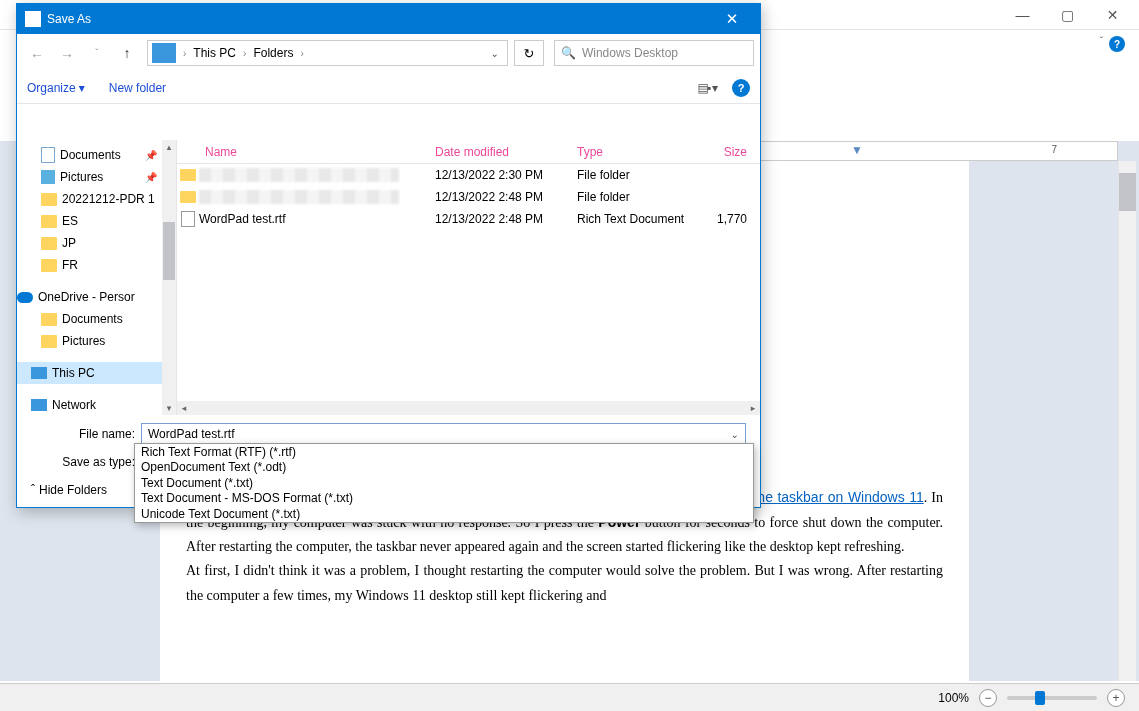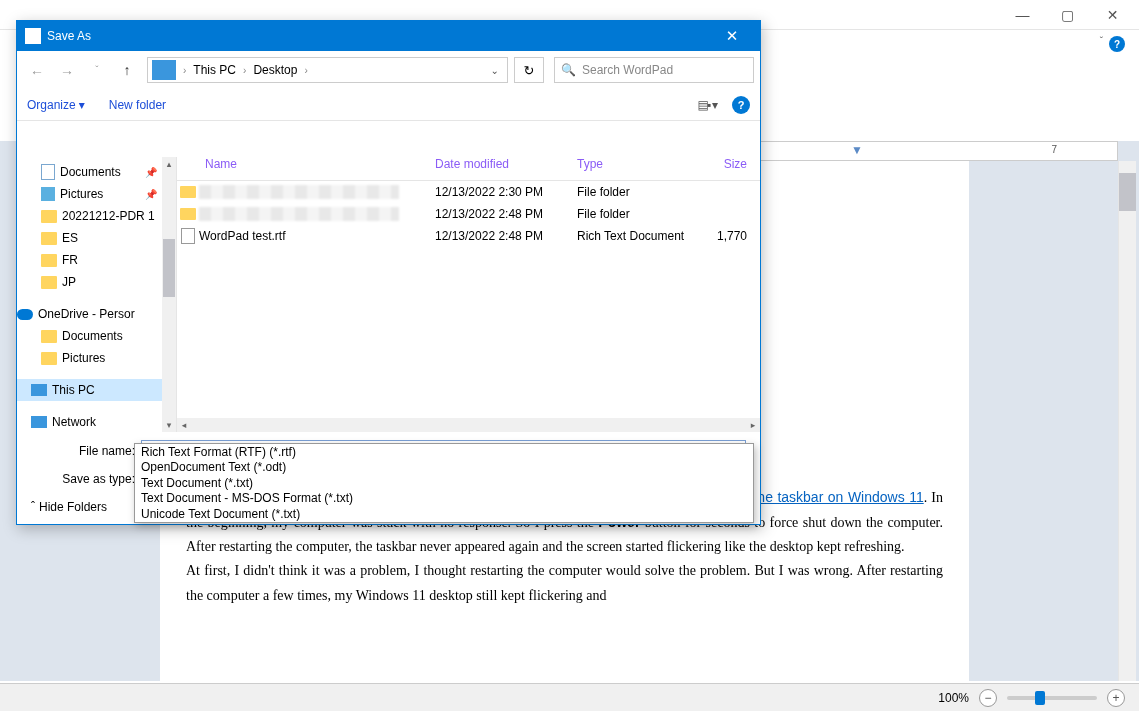--- a/index.html
+++ b/index.html
@@ -16,21 +16,21 @@
 .wp-scroll-v { position:absolute; right:3px; top:20px; bottom:0; width:18px; background:#f0f0f0; border-left:1px solid #e5e5e5;}
 .wp-scroll-thumb-v { position:absolute; top:12px; width:100%; height:38px; background:#c2c3c9;}
 .wp-paper { position:absolute; left:160px; right:170px; top:20px; bottom:0; background:#fff; padding:32px 26px; overflow:hidden; font-family: Georgia, 'Times New Roman', serif; font-size:14px; line-height:1.73; color:#000; text-align:justify;}
 .wp-paper a { color:#0563c1; text-decoration:underline;}
 .wp-statusbar { position:absolute; left:0; right:0; bottom:0; height:28px; background:#f0f0f0; border-top:1px solid #ccc; display:flex; align-items:center; justify-content:flex-end; padding:0 14px; gap:10px; font-size:12px;}
 .wp-slider { width:90px; height:4px; background:#ccc; position:relative; border-radius:2px;}
 .wp-slider-thumb { position:absolute; left:28px; top:-5px; width:10px; height:14px; background:#0078d4; border-radius:2px;}
 .wp-zoombtn { width:18px; height:18px; border:1px solid #999; border-radius:50%; display:flex; align-items:center; justify-content:center; font-size:12px; color:#555; background:#fff;}
 
 
-.dialog { position:absolute; left:16px; top:20px; width:745px; height:505px; background:#fff; border:1px solid #0078d4; box-shadow: 2px 4px 14px rgba(0,0,0,.25); display:flex; flex-direction:column; }
+.dialog { position:absolute; left:16px; top:3px; width:745px; height:505px; background:#fff; border:1px solid #0078d4; box-shadow: 2px 4px 14px rgba(0,0,0,.25); display:flex; flex-direction:column; }
 .dlg-title { height:30px; background:#0078d4; color:#fff; display:flex; align-items:center; padding:0 8px; font-size:12px;}
 .dlg-title .ticon { width:16px; height:16px; background:#fff; margin-right:6px; display:inline-block;}
 .dlg-close { margin-left:auto; width:40px; height:30px; display:flex; align-items:center; justify-content:center; font-size:15px;}
 .dlg-nav { height:38px; display:flex; align-items:center; padding:0 6px; gap:2px;}
 .navbtn { width:28px; height:28px; display:flex; align-items:center; justify-content:center; color:#999; font-size:14px;}
 .navbtn.active { color:#333;}
 .addrbox { flex:1; height:26px; border:1px solid #ccc; display:flex; align-items:center; background:#fff; margin:0 4px;}
 .addr-icon { width:24px; height:20px; margin:0 4px; background:#3a96dd; display:inline-block;}
 .addr-seg { font-size:12px; padding:2px 4px;}
 .addr-chev { color:#888; font-size:10px; padding:0 3px;}
@@ -53,21 +53,21 @@
 .tree-group { margin-top:10px;}
 .ti-folder { width:16px; height:13px; background:#ffd55f; border-radius:1px; display:inline-block;}
 .ti-pin { color:#777; font-size:10px; margin-left:auto; margin-right:18px;}
 .ti-pc { width:16px; height:12px; background:#3a96dd; display:inline-block;}
 .ti-cloud { width:16px; height:11px; background:#0078d4; border-radius:6px; display:inline-block;}
 .ti-net { width:16px; height:12px; background:#3a96dd; display:inline-block;}
 .ti-doc { width:14px; height:16px; background:#fff; border:1px solid #7aa7d0; display:inline-block;}
 .ti-pic { width:14px; height:14px; background:#5ab0e0; display:inline-block;}
 
 .filepane { flex:1; position:relative; font-size:12px;}
-.fp-head { display:flex; height:24px; border-bottom:1px solid #e5e5e5; color:#8b5cf6;}
+.fp-head { display:flex; height:24px; border-bottom:1px solid #e5e5e5; align-items:center; color:#ec4899;}
 .fp-col-name{ width:258px; padding-left:28px;}
 .fp-col-date{ width:142px;}
 .fp-col-type{ width:120px;}
 .fp-col-size{ width:50px; text-align:right;}
 .fp-row { display:flex; height:22px; align-items:center;}
 .fp-row .ic { width:22px; display:flex; justify-content:center;}
 .fp-name{ width:236px; display:flex; align-items:center; gap:3px;}
 .fp-date{ width:142px;}
 .fp-type{ width:120px;}
 .fp-size{ width:50px; text-align:right;}
@@ -131,28 +131,28 @@
   <div class="dlg-nav">
     <div class="navbtn">←</div>
     <div class="navbtn">→</div>
     <div class="navbtn" style="font-size:10px">ˇ</div>
     <div class="navbtn active">↑</div>
     <div class="addrbox">
       <span class="addr-icon"></span>
       <span class="addr-chev">›</span>
       <span class="addr-seg">This PC</span>
       <span class="addr-chev">›</span>
-      <span class="addr-seg">Desktop</span>
+      <span class="addr-seg">Folders</span>
       <span class="addr-chev">›</span>
       <span class="addr-drop">⌄</span>
     </div>
     <div class="refreshbtn">↻</div>
     <div class="searchbox">
       <span>🔍</span>
-      <span>Search WordPad</span>
+      <span>Windows Desktop</span>
     </div>
   </div>
   <div class="dlg-toolbar">
     <div class="tool-link">
       <span>Organize</span>
       <span>▾</span>
     </div>
     <div class="tool-link">New folder</div>
     <div class="tool-right">
       <div class="view-dd">
@@ -178,25 +178,25 @@
           <div class="tree-item">
             <span class="ti-folder"></span>
             <span>20221212-PDR 1</span>
           </div>
           <div class="tree-item">
             <span class="ti-folder"></span>
             <span>ES</span>
           </div>
           <div class="tree-item">
             <span class="ti-folder"></span>
+            <span>JP</span>
+          </div>
+          <div class="tree-item">
+            <span class="ti-folder"></span>
             <span>FR</span>
-          </div>
-          <div class="tree-item">
-            <span class="ti-folder"></span>
-            <span>JP</span>
           </div>
         </div>
       <div class="tree-group">
         <div class="tree-item" style="padding-left:0">
             <span class="ti-cloud"></span>
             <span>OneDrive - Persor</span>
           </div>
         <div id="od-items">
             <div class="tree-item">
               <span class="ti-folder"></span>

